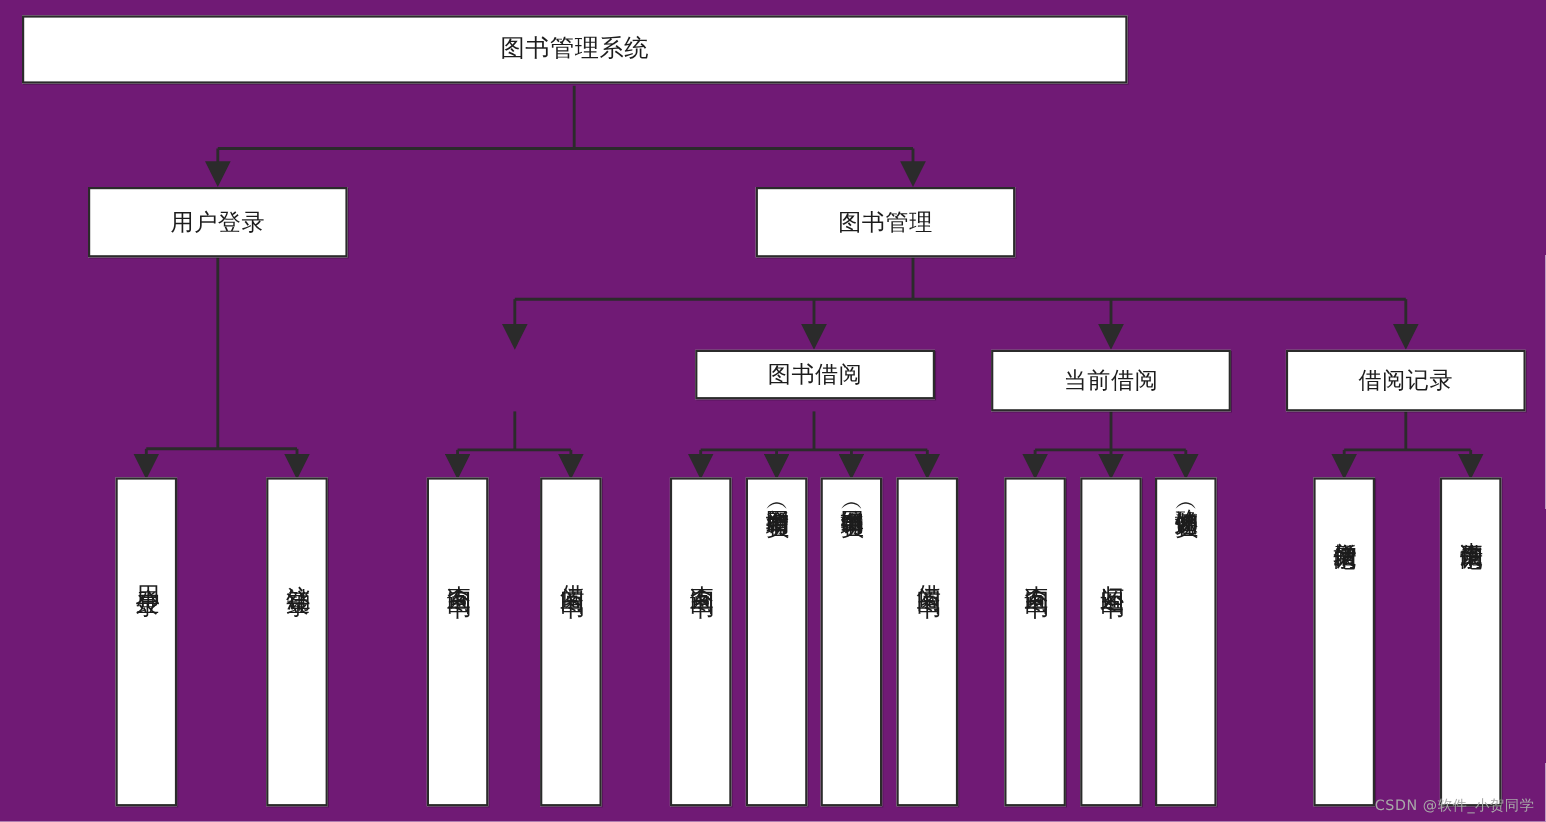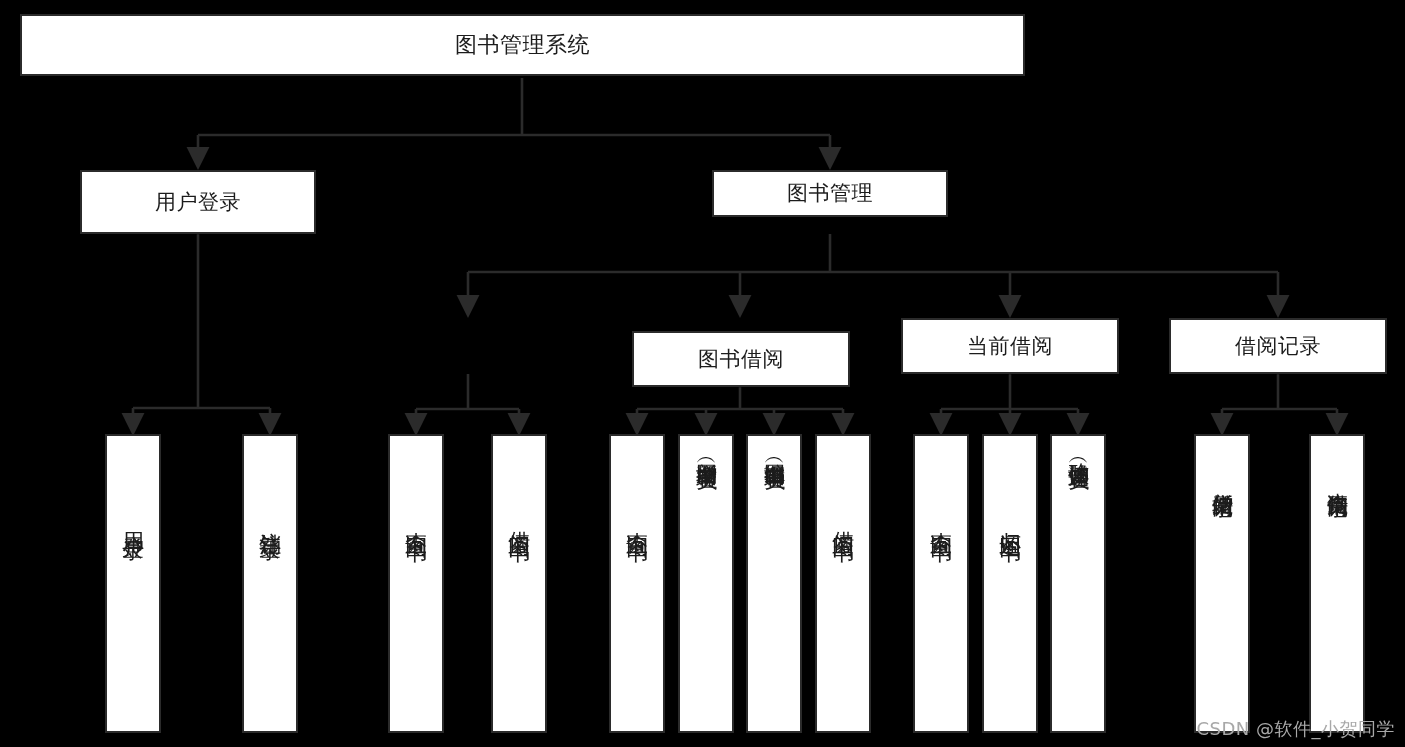--- a/index.html
+++ b/index.html
@@ -8,21 +8,21 @@
     padding: 0;
     background: #ffffff;
   }
   body {
     font-family: "DejaVu Sans", "Liberation Sans", sans-serif;
   }
   #diagram-root {
     position: relative;
     width: 1405px;
     height: 747px;
-    background: #000000;
+    background: #701a75;
     overflow: hidden;
   }
   #edge-layer {
     position: absolute;
     left: 0;
     top: 0;
     width: 1405px;
     height: 747px;
     pointer-events: none;
   }
@@ -65,21 +65,21 @@
     white-space: nowrap;
   }
   .node.v.tall-text .node-label {
     font-size: 21px;
     letter-spacing: 1px;
   }
   #watermark {
     position: absolute;
     right: 10px;
     bottom: 6px;
-    font-size: 18px;
+    font-size: 13px;
     color: #a8a8a8;
     white-space: nowrap;
     letter-spacing: 0.5px;
   }
 </style>
 </head>
 <body>
 
 <div id="diagram-root">
 
@@ -135,25 +135,25 @@
     </g>
   </svg>
 
   <div class="node h root" style="left:20px; top:14px; width:1005px; height:62px;">
     <span class="node-label">图书管理系统</span>
   </div>
 
   <div class="node h" style="left:80px; top:170px; width:236px; height:64px;">
     <span class="node-label">用户登录</span>
   </div>
-  <div class="node h" style="left:712px; top:170px; width:236px; height:47px;">
+  <div class="node h" style="left:687px; top:170px; width:236px; height:64px;">
     <span class="node-label">图书管理</span>
   </div>
 
-  <div class="node h" style="left:632px; top:318px; width:218px; height:56px;margin-top:13px;">
+  <div class="node h" style="left:632px; top:318px; width:218px; height:45px;">
     <span class="node-label">图书借阅</span>
   </div>
   <div class="node h" style="left:1169px; top:318px; width:218px; height:56px;">
     <span class="node-label">借阅记录</span>
   </div>
   <div class="node h" style="left:901px; top:318px; width:218px; height:56px;">
     <span class="node-label">当前借阅</span>
   </div>
 
   <div class="node v" style="left:105px; top:434px; width:56px; height:299px; padding-top:78px;">

